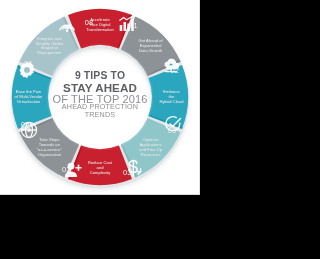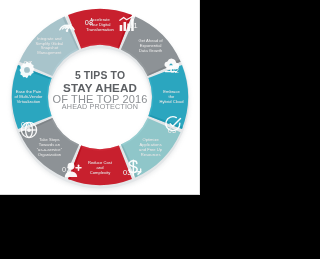--- a/index.html
+++ b/index.html
@@ -375,23 +375,24 @@
           </div>
           <div class="seg-icon" style="left: 26.7px; top: 70.3px;">
             <svg viewBox="0 0 24 24">
               <path d="M12 1.8l2.1 1.5 2.5-.5 1.1 2.3 2.3 1.1-.5 2.5 1.5 2.1-1.5 2.1.5 2.5-2.3 1.1-1.1 2.3-2.5-.5L12 21.8l-2.1-1.5-2.5.5-1.1-2.3-2.3-1.1.5-2.5L3 12l1.5-2.1-.5-2.5 2.3-1.1 1.1-2.3 2.5.5z" fill="#ffffff"></path>
               <circle cx="12" cy="11.9" r="3.5" fill="#a8c4cb"></circle>
             </svg>
           </div>
         </div>
 
       <div id="center-text">
-        <div class="ct-l1">5 TIPS TO</div>
+        <div class="ct-l1">9 TIPS TO</div>
         <div class="ct-l2">STAY AHEAD</div>
         <div class="ct-l3">OF THE TOP 2016</div>
         <div class="ct-l4">AHEAD PROTECTION</div>
+        <div class="ct-l5">TRENDS</div>
       </div>
     </div>
 
   </div>
 
   <div id="bottom-fill"></div>
 </div>
 
 </body></html>

